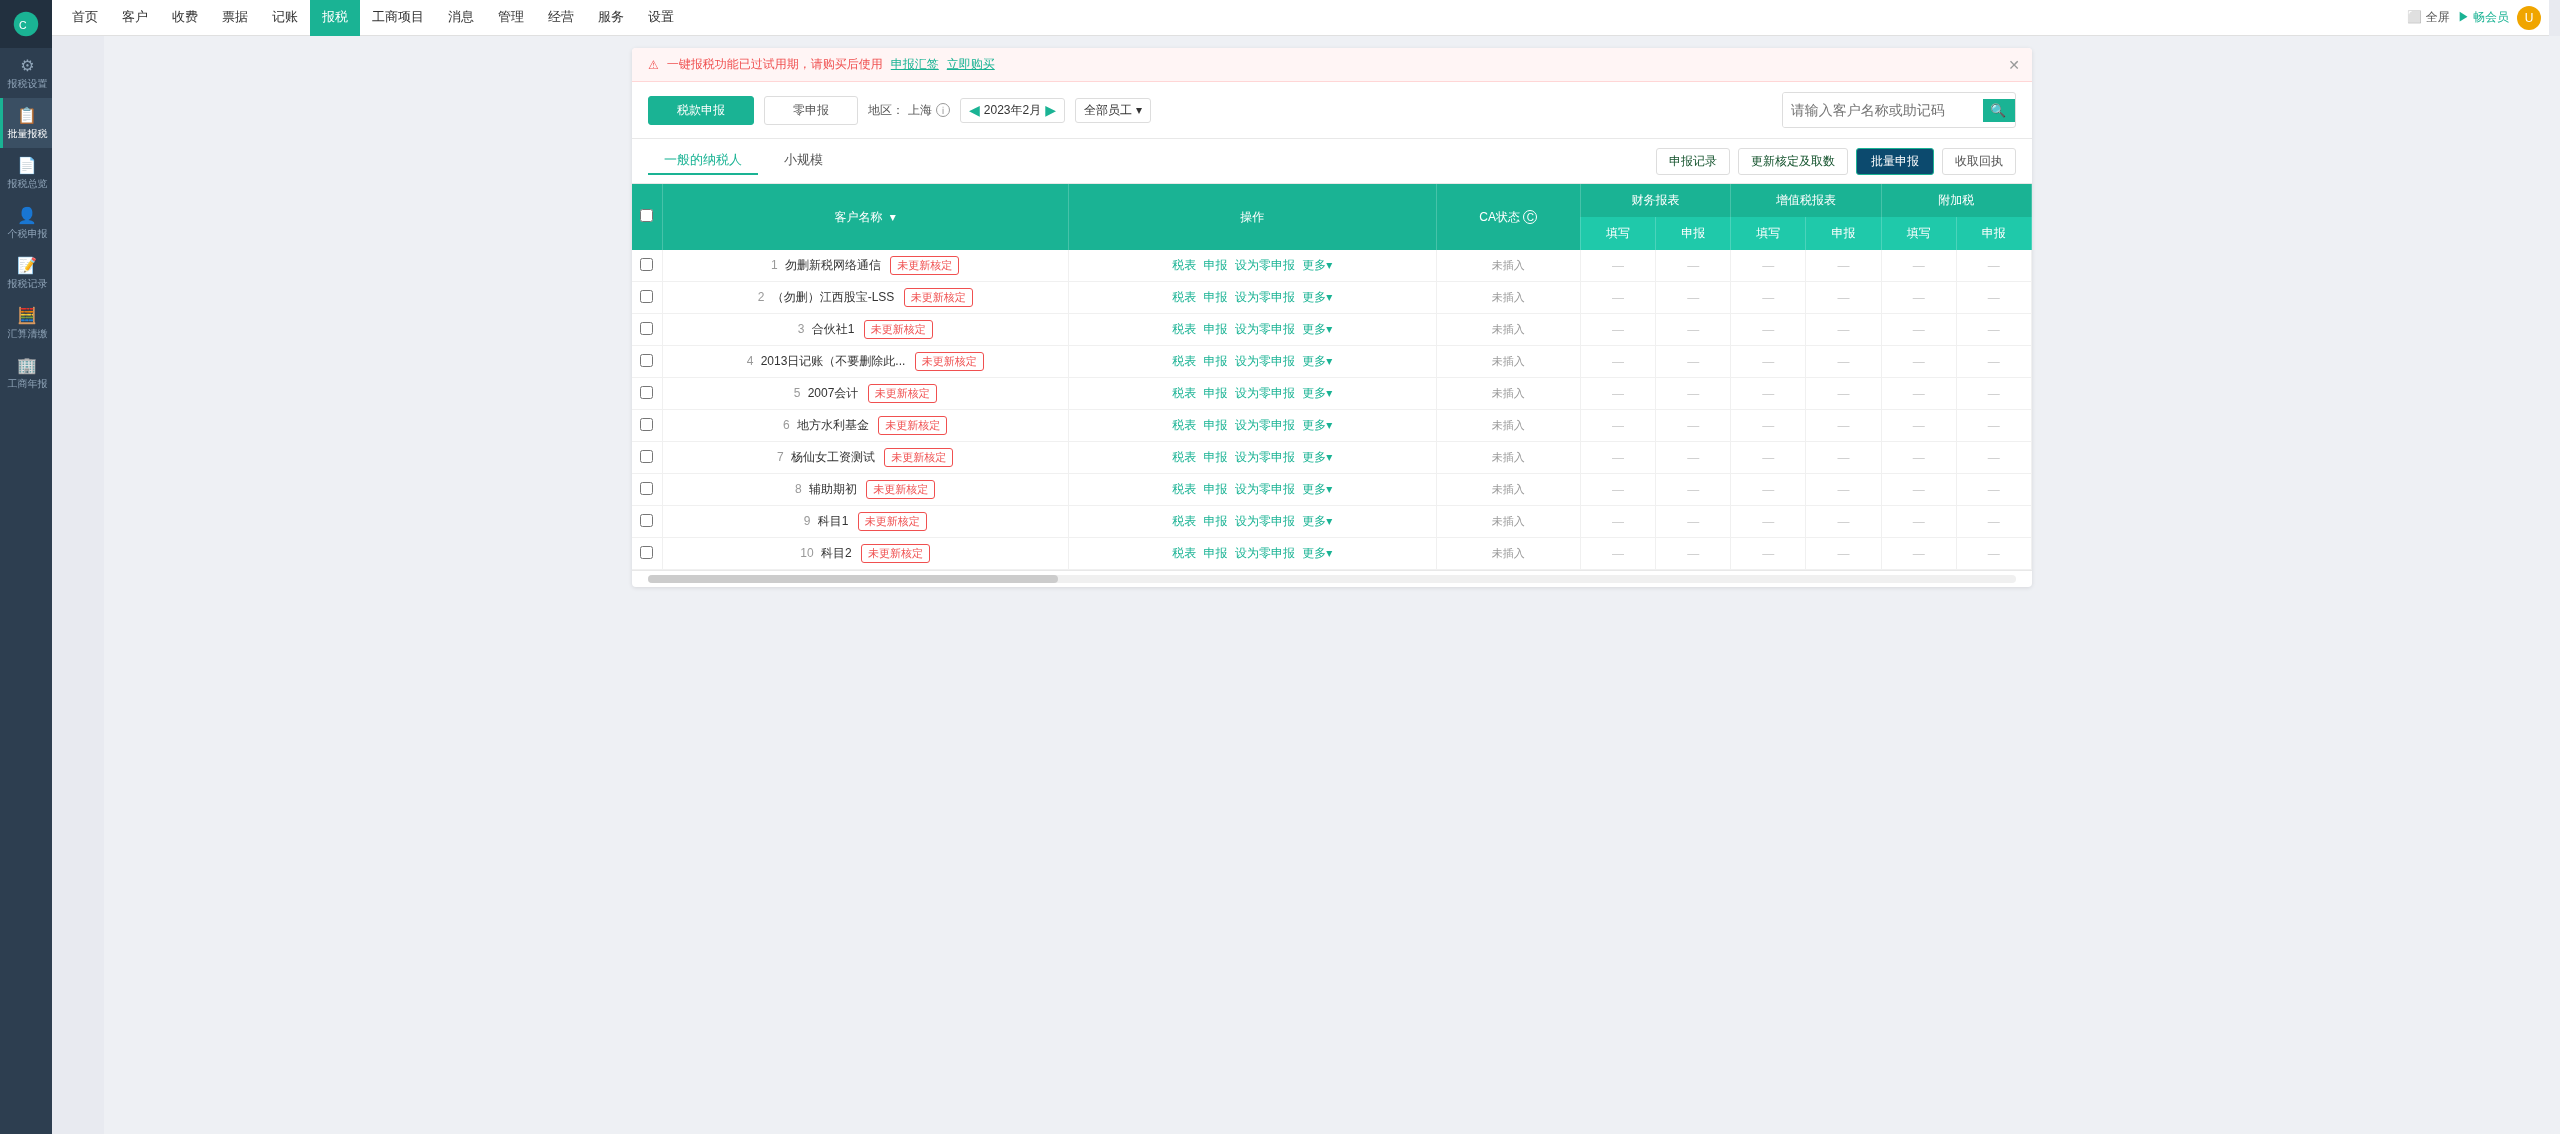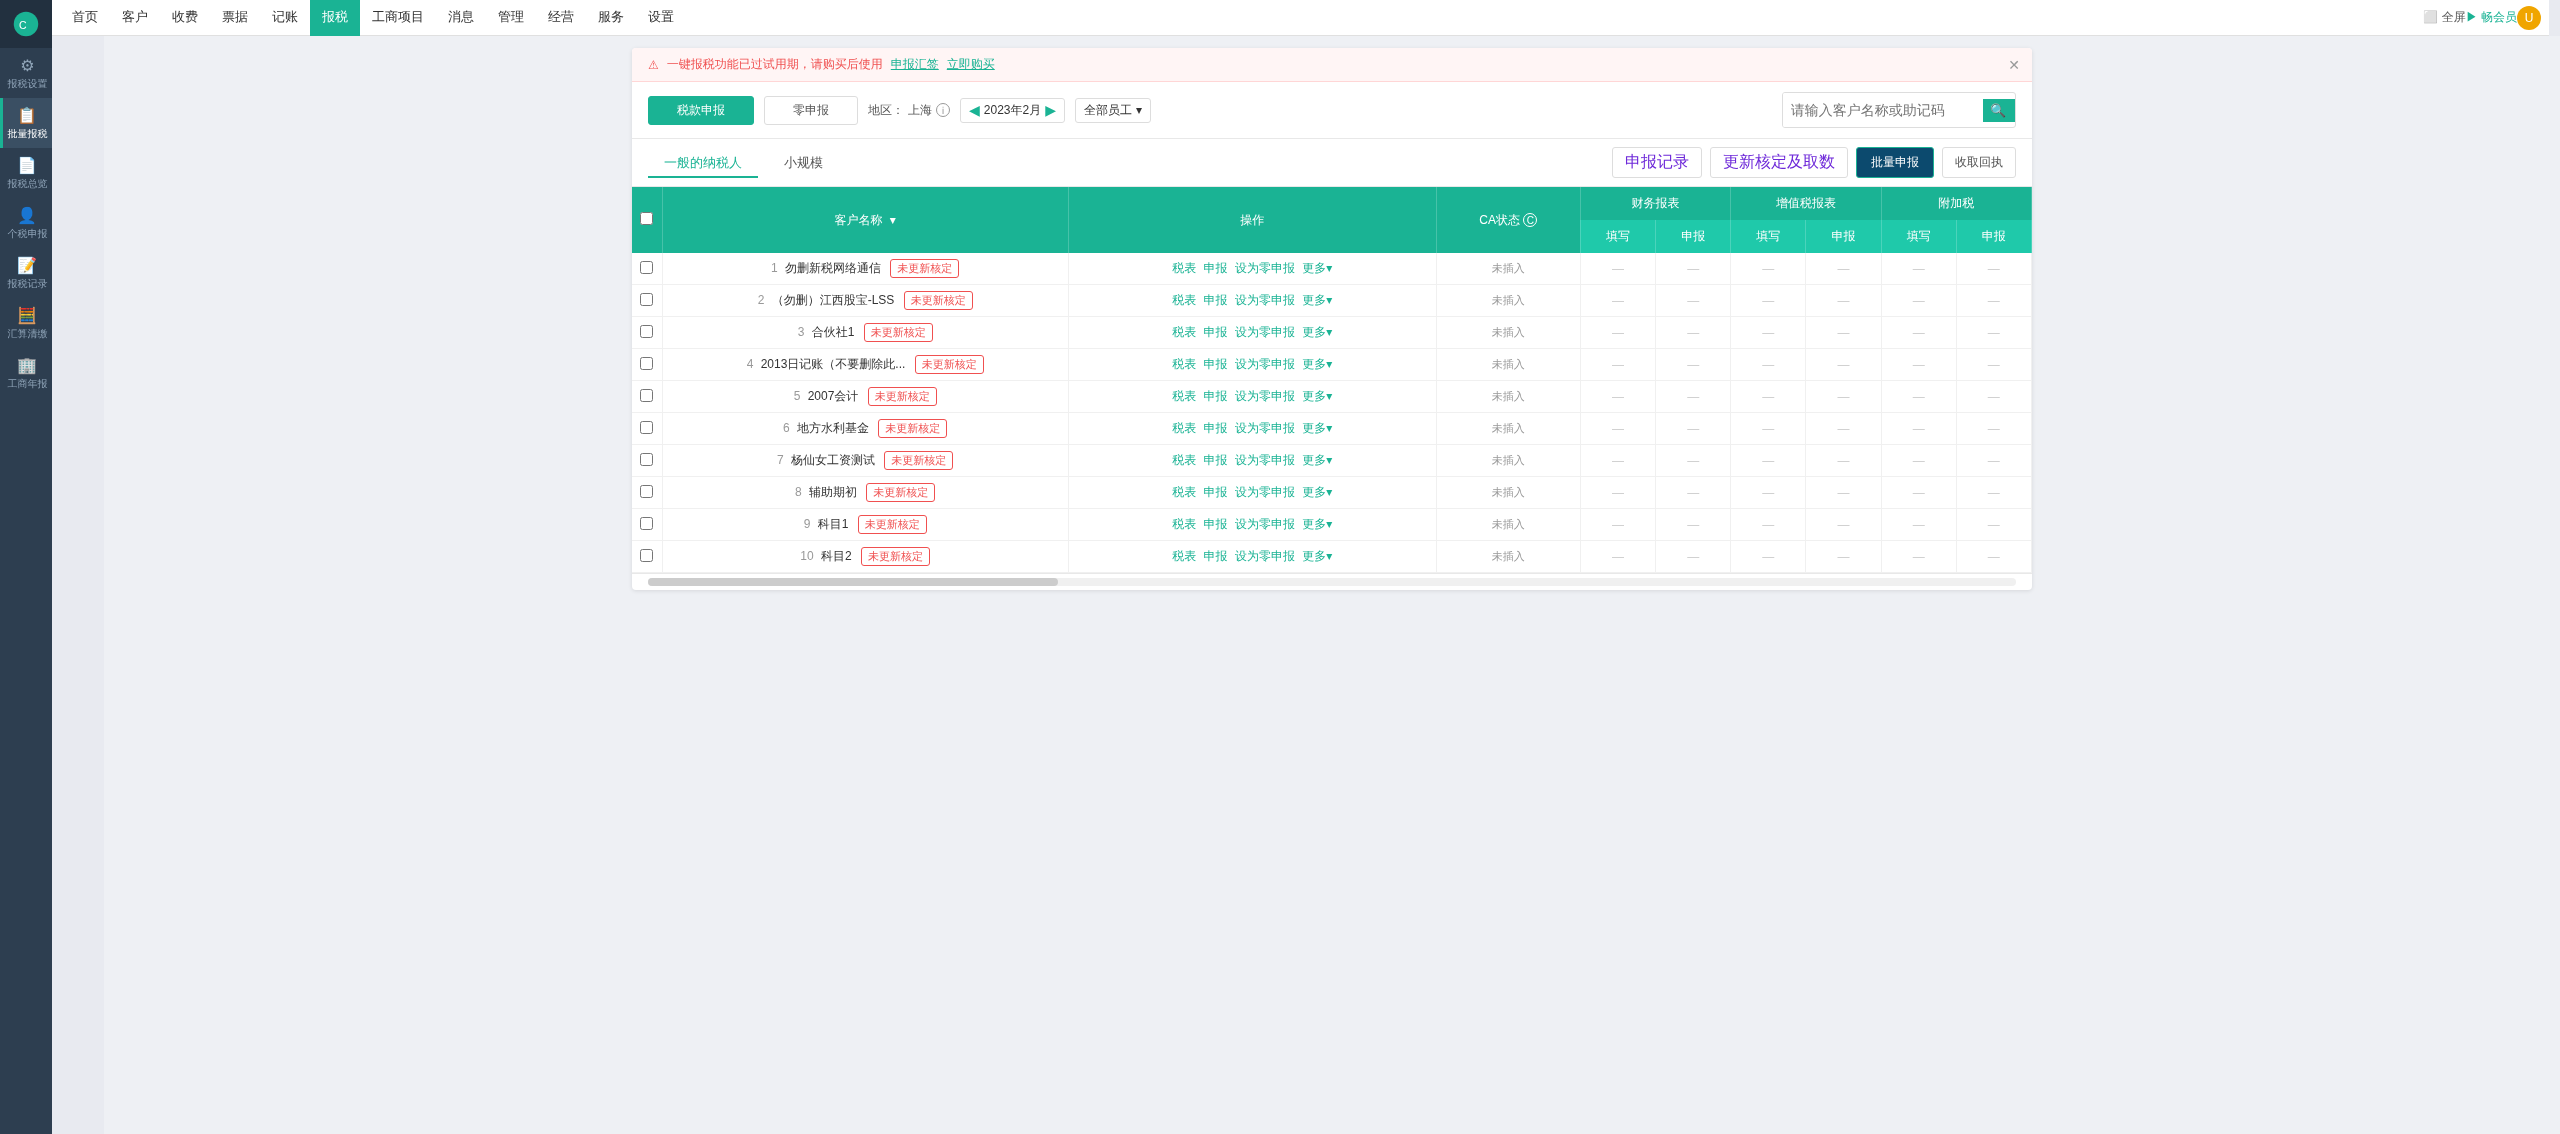--- a/index.html
+++ b/index.html
@@ -60,20 +60,21 @@
       cursor: pointer;
       font-size: 13px;
       color: #333;
       border-bottom: 2px solid transparent;
     }
     .top-nav-item.active { color: #fff; background: #1ab394; }
     .top-nav-right {
       margin-left: auto;
       display: flex;
       align-items: center;
+      gap: 8px;
       font-size: 12px;
       color: #555;
     }
 
     
     .main-area {
       margin-top: 36px;
       margin-left: 52px;
       flex: 1;
       overflow: auto;
@@ -211,23 +212,23 @@
     .sub-actions {
       margin-left: auto;
       display: flex;
       gap: 8px;
     }
     .btn-outline {
       padding: 4px 12px;
       border: 1px solid #ddd;
       border-radius: 3px;
       cursor: pointer;
-      font-size: 16px;
+      font-size: 12px;
       background: #fff;
-      color: #6d28d9;
+      color: #14532d;
     }
     .btn-primary {
       padding: 4px 14px;
       border: 1px solid #1ab394;
       border-radius: 3px;
       cursor: pointer;
       font-size: 12px;
       background: #0c4a6e;
       color: #fff;
     }

